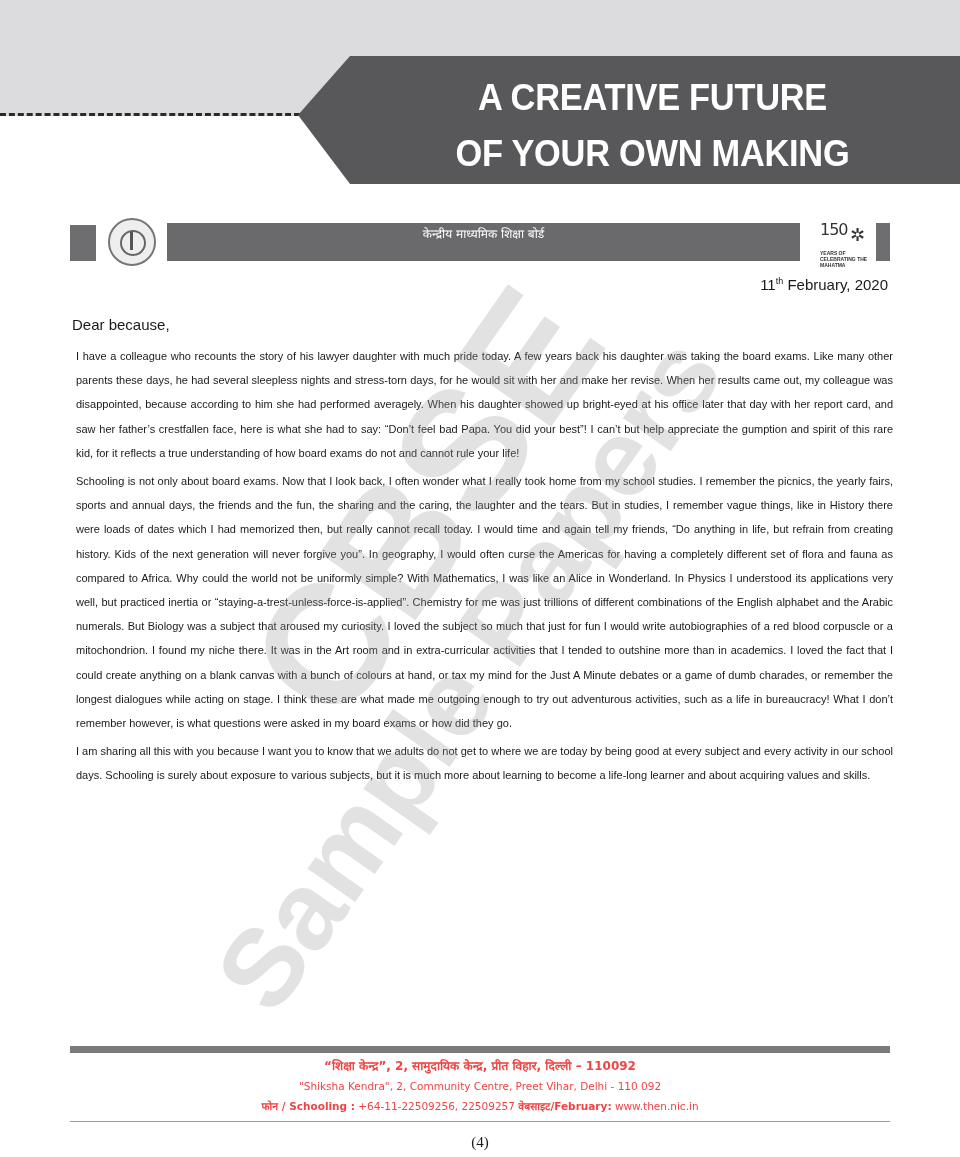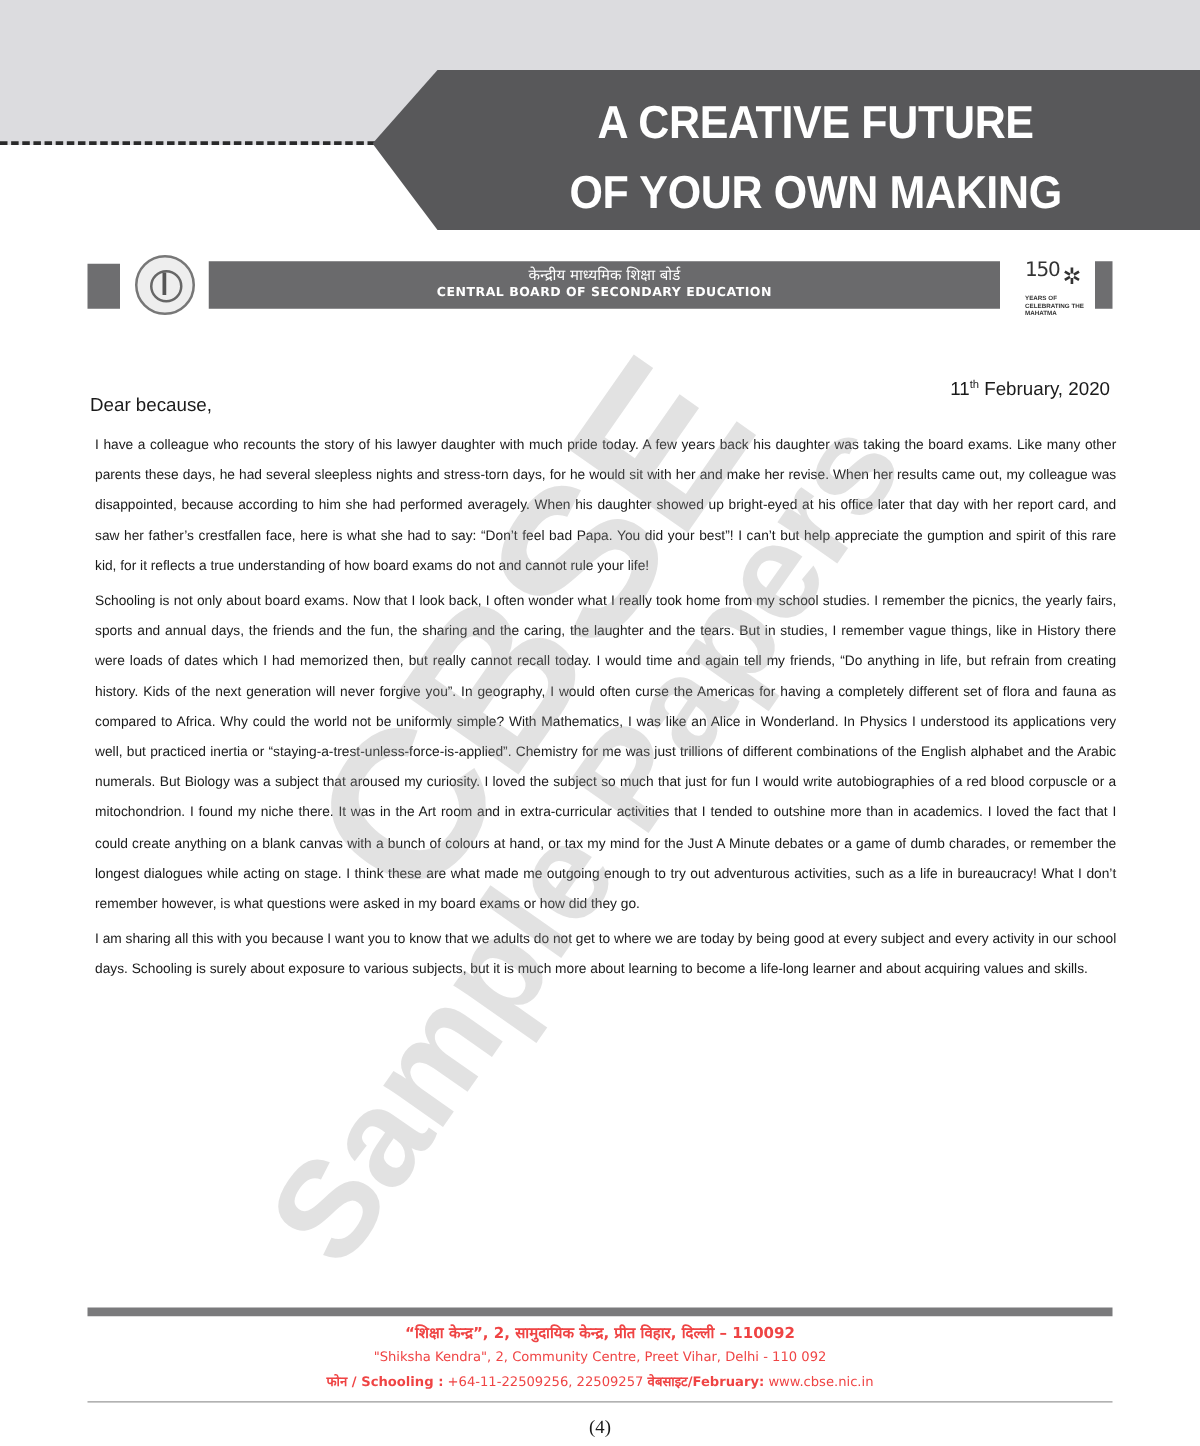--- a/index.html
+++ b/index.html
@@ -5,34 +5,34 @@
   html, body { margin:0; padding:0; }
   body { width:960px; height:1157px; background:#ffffff; position:relative; overflow:hidden;
          font-family:"Liberation Sans", sans-serif; color:#1a1a1a; }
   .top-band { position:absolute; left:0; top:0; width:960px; height:116px; background:#dcdcdf; }
   .dash-line { position:absolute; left:0; top:113px; width:300px; height:0; border-top:3px dashed #2a2a2a; }
   .title-banner { position:absolute; left:298px; top:56px; width:662px; height:128px; background:#58585a;
                   clip-path:polygon(52px 0, 100% 0, 100% 100%, 52px 100%, 0 46%); }
   .title-text { position:absolute; left:395px; top:70px; width:515px; text-align:center; color:#ffffff;
                 font-family:"Liberation Sans", sans-serif; font-weight:bold; font-size:37px; line-height:56px;
                 letter-spacing:-0.3px; transform:scaleX(0.93); transform-origin:center; }
-  .letterhead { position:absolute; left:70px; top:206px; width:820px; height:44px; }
+  .letterhead { position:absolute; left:70px; top:220px; width:820px; height:44px; }
   .lh-block-left { position:absolute; left:0; top:5px; width:26px; height:36px; background:#6e6e70; }
   .lh-seal { position:absolute; left:38px; top:-2px; width:44px; height:44px; border:2px solid #777; border-radius:50%; background:#eee; }
   .lh-seal-inner { position:absolute; left:10px; top:10px; width:22px; height:22px; border:2px solid #666; border-radius:50%; }
   .lh-seal-bar { position:absolute; left:20px; top:12px; width:3px; height:18px; background:#555; }
   .lh-bar { position:absolute; left:97px; top:3px; width:633px; height:38px; background:#6a6a6c; color:#fff; text-align:center; }
   .lh-hindi { font-family:"DejaVu Sans", sans-serif; font-size:12px; line-height:16px; margin-top:3px; }
   .lh-eng { font-family:"DejaVu Sans", sans-serif; font-weight:bold; font-size:10px; line-height:14px; letter-spacing:0.4px; }
   .lh-logo150 { position:absolute; left:740px; top:0; width:60px; height:44px; }
   .lh-150-num { position:absolute; left:10px; top:0; font-size:16px; color:#333; font-family:"DejaVu Sans", sans-serif; letter-spacing:-1px; }
   .lh-150-wheel { position:absolute; left:40px; top:4px; font-size:18px; color:#333; }
   .lh-150-caption { position:absolute; left:10px; top:30px; font-size:5px; line-height:6px; color:#333; font-weight:bold; width:50px; }
   .lh-block-right { position:absolute; left:806px; top:3px; width:14px; height:38px; background:#6e6e70; }
-  .date { position:absolute; right:72px; top:302px; font-size:15px; }
+  .date { position:absolute; right:72px; top:276px; font-size:15px; }
   .date sup { font-size:9px; }
   .salutation { position:absolute; left:72px; top:316px; font-size:15px; }
   .body { position:absolute; left:76px; top:344px; width:817px; font-size:11px; line-height:24.2px; text-align:justify; }
   .body p { margin:0 0 4px 0; }
   .watermark { position:absolute; font-weight:bold; color:rgba(150,150,150,0.28); font-family:"Liberation Sans", sans-serif; pointer-events:none; white-space:nowrap; }
   .wm1 { left:210px; top:640px; font-size:170px; transform:rotate(-55deg); transform-origin:left top; }
   .wm2 { left:190px; top:960px; font-size:110px; transform:rotate(-55deg); transform-origin:left top; }
   .footer-bar { position:absolute; left:70px; top:1046px; width:820px; height:7px; background:#7a7a7c; }
   .footer { position:absolute; left:70px; top:1056px; width:820px; text-align:center; color:#ef4444; }
   .footer-hindi { font-family:"DejaVu Sans", sans-serif; font-weight:bold; font-size:12px; line-height:20px; }
@@ -53,21 +53,20 @@
 </div>
 
 <div class="letterhead">
   <div class="lh-block-left"></div>
   <div class="lh-seal">
     <div class="lh-seal-inner"></div>
     <div class="lh-seal-bar"></div>
   </div>
   <div class="lh-bar">
     <div class="lh-hindi">केन्द्रीय माध्यमिक शिक्षा बोर्ड</div>
-    <div class="lh-eng">CENTRAL BOARD OF SECONDARY EDUCATION</div>
   </div>
   <div class="lh-logo150">
     <span class="lh-150-num">150</span>
     <span class="lh-150-wheel">✲</span>
     <div class="lh-150-caption">YEARS OF CELEBRATING THE MAHATMA</div>
   </div>
   <div class="lh-block-right"></div>
 </div>
 
 <div class="date"><span>11</span><sup>th</sup><span> February, 2020</span></div>
@@ -84,18 +83,18 @@
 <div class="watermark wm2">Sample Papers</div>
 
 <div class="footer-bar"></div>
 <div class="footer">
   <div class="footer-hindi">“शिक्षा केन्द्र”, 2, सामुदायिक केन्द्र, प्रीत विहार, दिल्ली – 110092</div>
   <div class="footer-eng">"Shiksha Kendra", 2, Community Centre, Preet Vihar, Delhi - 110 092</div>
   <div class="footer-tel">
     <b>फोन / Schooling :</b>
     <span>+64-11-22509256, 22509257</span>
     <b>वेबसाइट/February:</b>
-    <span>www.cbse.nic.in</span>
+    <span>www.then.nic.in</span>
   </div>
 </div>
 <div class="footer-line"></div>
 
 <div class="page-num">(4)</div>
 
 </body></html>

